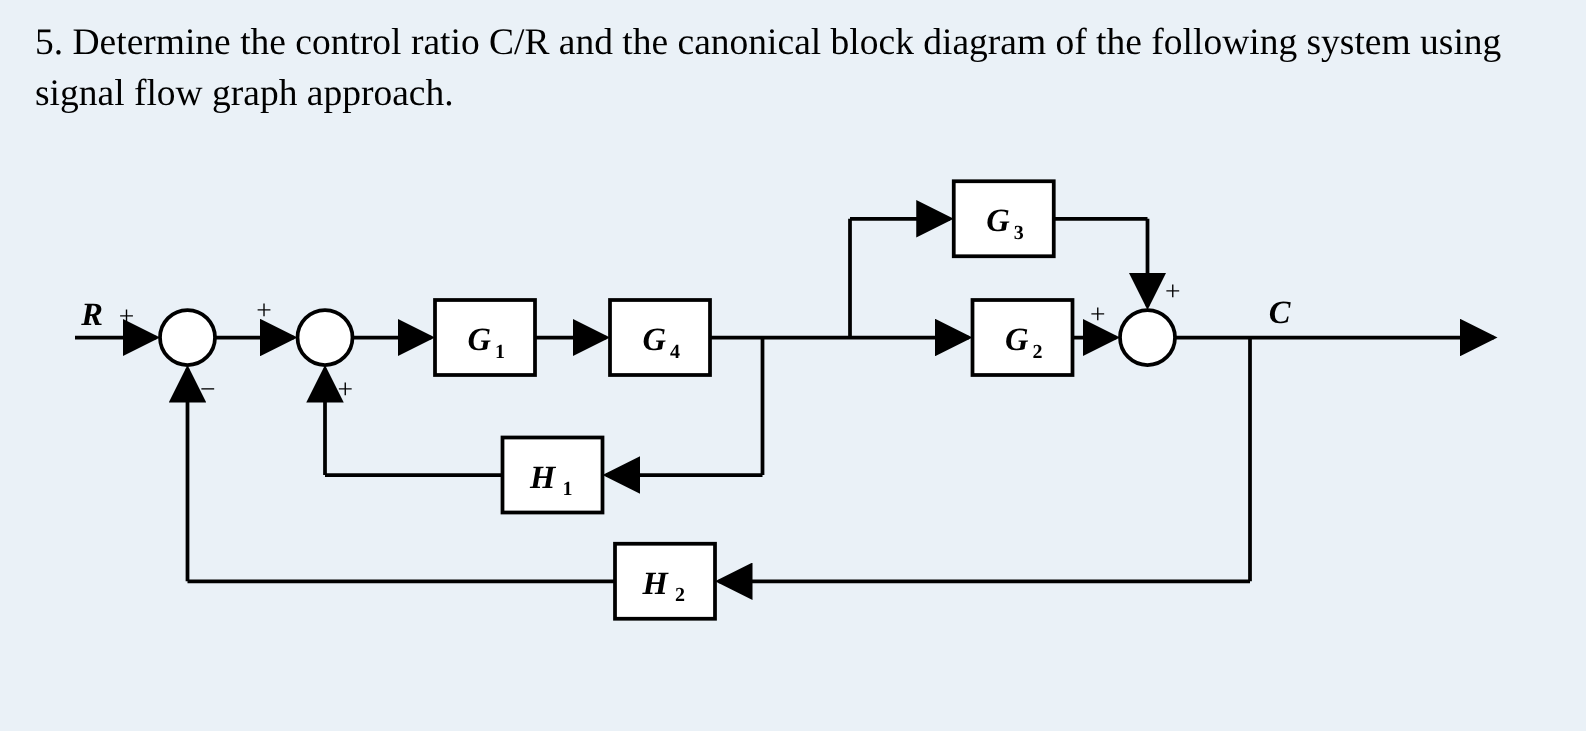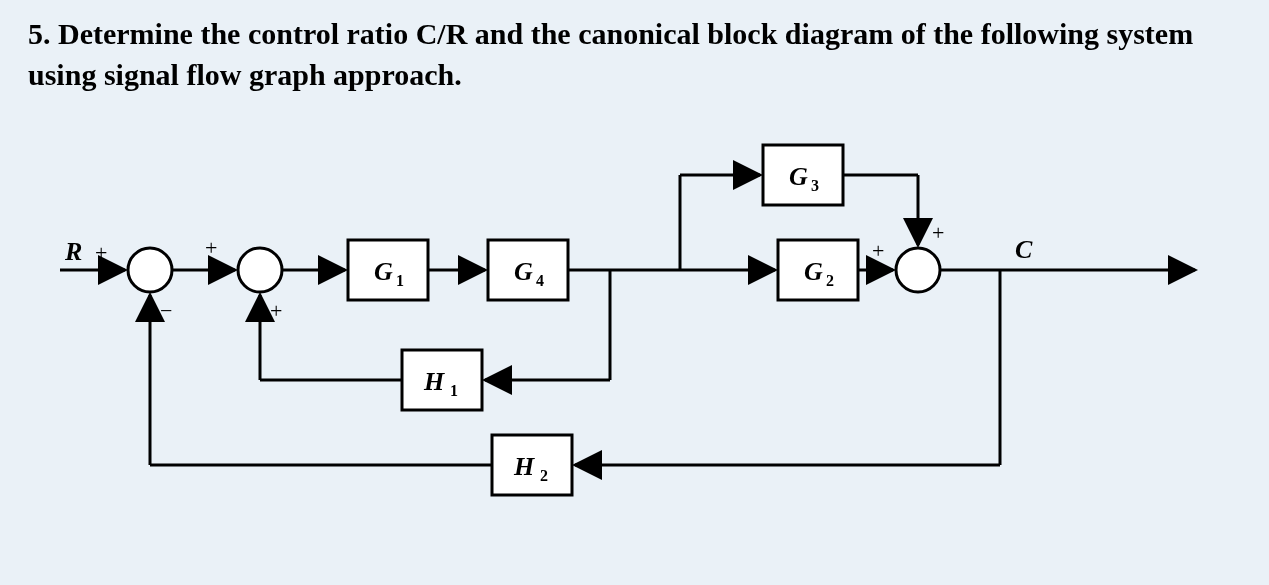--- a/index.html
+++ b/index.html
@@ -16,21 +16,20 @@
     width: 1269px;
     height: 585px;
   }
   .question {
     position: absolute;
     left: 28px;
     top: 14px;
     right: 28px;
     font-size: 30px;
     line-height: 1.35;
-    font-weight: bold;
   }
   svg.diagram {
     position: absolute;
     left: 40px;
     top: 120px;
   }
   svg text {
     font-family: "Times New Roman", Times, serif;
   }
   .block-text {

